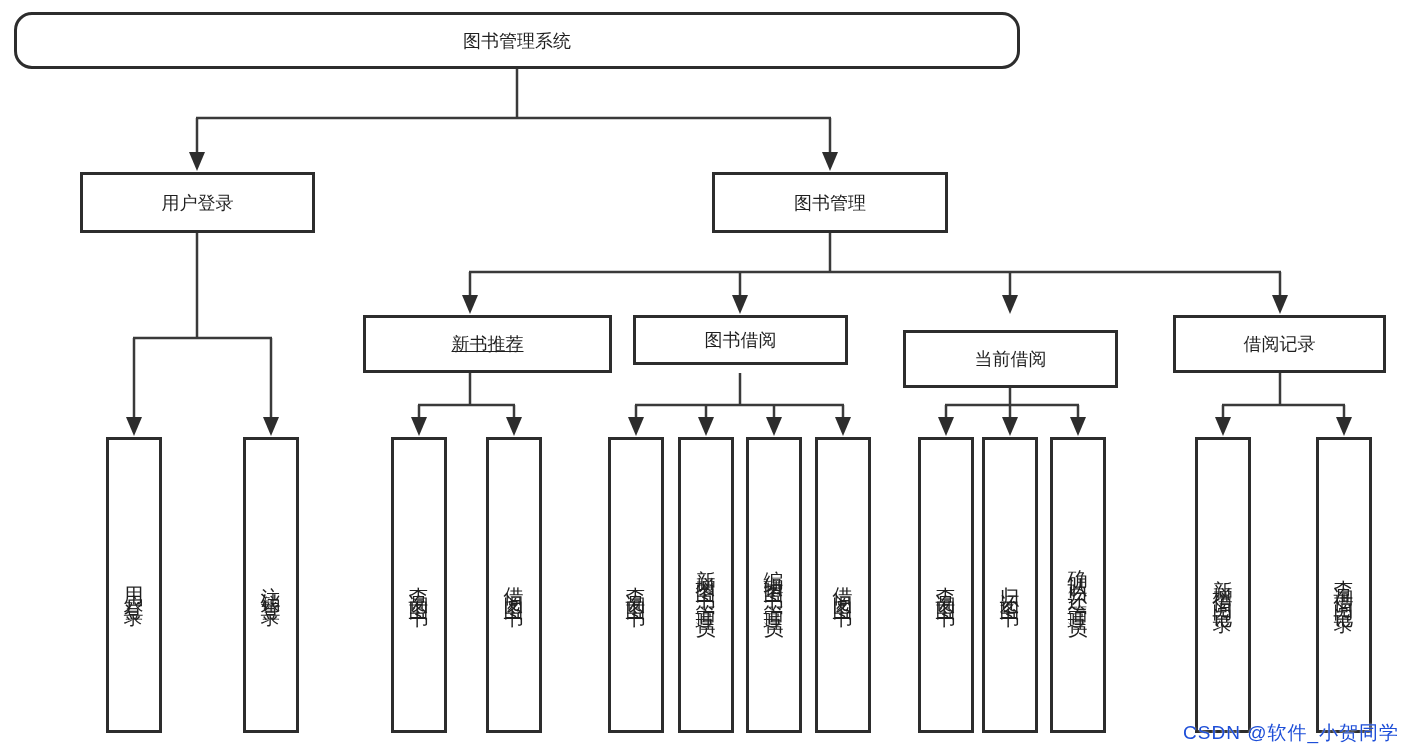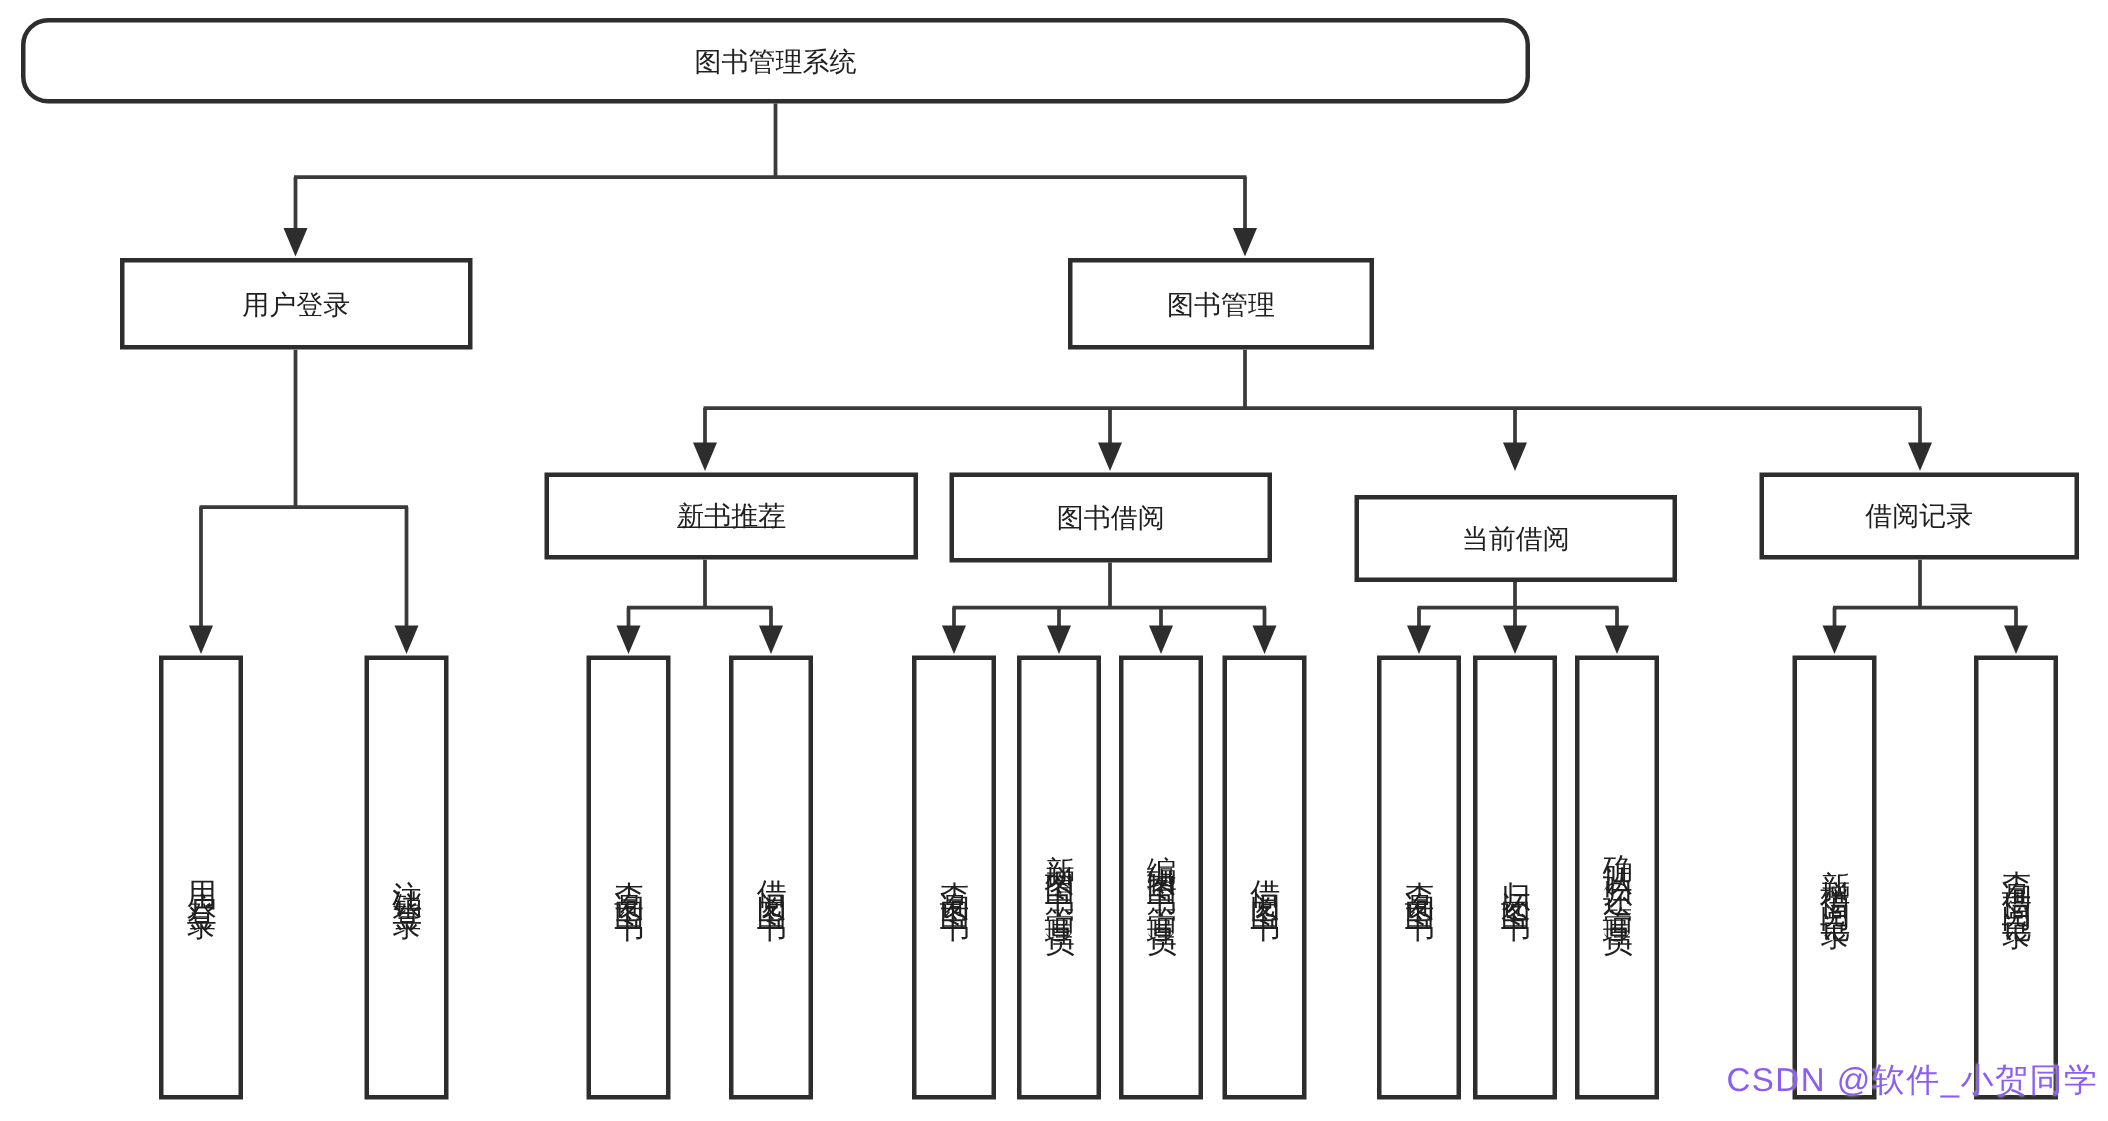--- a/index.html
+++ b/index.html
@@ -12,22 +12,22 @@
     position:absolute;box-sizing:border-box;background:#ffffff;
     border:3px solid #2d2d2d;display:flex;align-items:center;justify-content:center;
     font-size:18px;white-space:nowrap;
   }
   .leaf{border-width:3px;}
   .vtext{
     writing-mode:vertical-rl;text-orientation:mixed;
     font-size:20px;letter-spacing:7px;line-height:1;white-space:nowrap;
   }
   .watermark{
-    position:absolute;right:6px;bottom:12px;font-size:22px;letter-spacing:1px;
-    color:#8b5cf6;text-shadow:0 0 2px #ffffff;z-index:5;
+    position:absolute;right:6px;bottom:1px;font-size:19px;letter-spacing:1px;
+    color:#1d4ed8;text-shadow:0 0 2px #ffffff;z-index:5;
   }
 </style>
 </head>
 <body>
 
 <div class="canvas">
 
   <svg class="connectors" viewBox="0 0 1405 747" xmlns="http://www.w3.org/2000/svg">
     <g stroke="#3a3a3a" stroke-width="2.5" fill="none">
 
@@ -94,28 +94,28 @@
     </g>
   </svg>
 
   <div class="box" style="left:14px;top:12px;width:1006px;height:57px;border-radius:18px;">
     <span>图书管理系统</span>
   </div>
 
   <div class="box" style="left:80px;top:172px;width:235px;height:61px;">
     <span>用户登录</span>
   </div>
-  <div class="box" style="left:712px;top:172px;width:204px;height:61px;">
+  <div class="box" style="left:712px;top:172px;width:236px;height:61px;">
     <span>图书管理</span>
   </div>
 
   <div class="box" style="left:363px;top:315px;width:249px;height:58px;text-decoration:underline;">
     <span>新书推荐</span>
   </div>
-  <div class="box" style="left:633px;top:315px;width:215px;height:60px;">
+  <div class="box" style="left:633px;top:315px;width:215px;height:50px;">
     <span>图书借阅</span>
   </div>
   <div class="box" style="left:903px;top:330px;width:215px;height:58px;">
     <span>当前借阅</span>
   </div>
   <div class="box" style="left:1173px;top:315px;width:213px;height:58px;font-family:Liberation Mono, monospace;">
     <span>借阅记录</span>
   </div>
 
   <div class="box leaf" style="left:106px;top:437px;width:56px;height:296px;">

